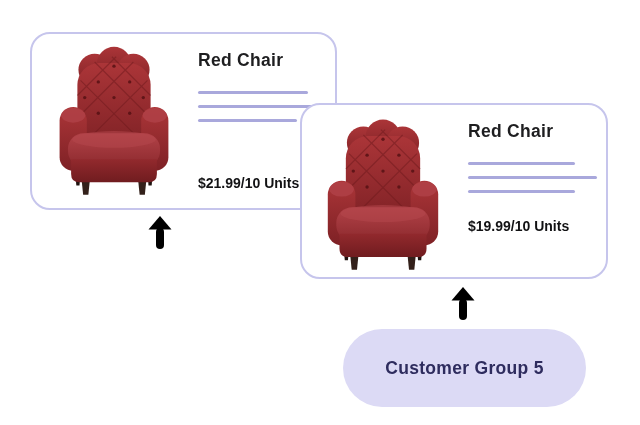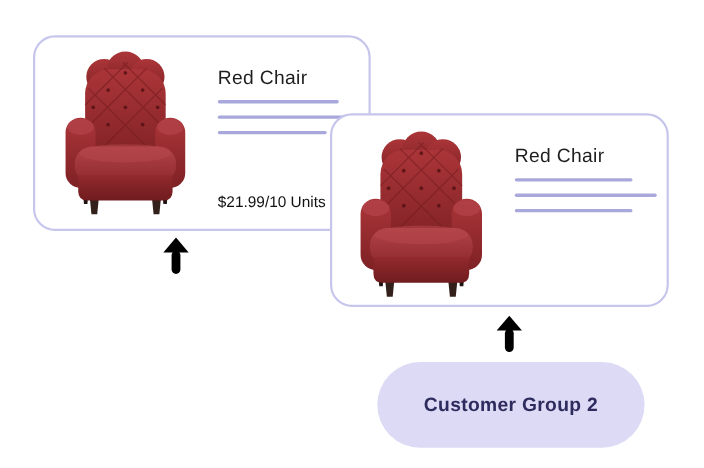--- a/index.html
+++ b/index.html
@@ -18,39 +18,40 @@
     border-radius:20px;
   }
   .card1 { left:30px;  top:32px;  width:307px; height:178px; z-index:1; }
   .card2 { left:300px; top:103px; width:308px; height:176px; z-index:2; }
 
   .chair { position:absolute; }
   .card1 .chair { left:14px; top:2px;  width:136px; height:162px; }
   .card2 .chair { left:12px; top:8px;  width:138px; height:160px; }
 
   .card-title {
-    position:absolute; left:166px; top:26px;
+    position:absolute; left:166px; top:16px;
     font-size:17.5px; letter-spacing:.3px;
     color:var(--title-text, #1e1e20);
+    font-weight:bold;
   }
   .lines { position:absolute; left:166px; top:57px; }
   .line {
     height:3px; border-radius:2px; margin-bottom:11px;
     background:var(--placeholder-line, #a9a8dc);
   }
   .card1 .line.l1 { width:110px; }
   .card1 .line.l2 { width:129px; }
   .card1 .line.l3 { width:99px;  }
   .card2 .line.l1 { width:107px; }
   .card2 .line.l2 { width:129px; }
   .card2 .line.l3 { width:107px; }
 
   .price {
     position:absolute; left:166px;
-    font-weight:normal; font-size:14px; line-height:19px;
+    font-weight:bold; font-size:14px; line-height:19px;
     color:var(--price-text, #121214);
     white-space:nowrap;
   }
   .card1 .price { top:140px; }
   .card2 .price { top:112px; }
 
   
   .up-arrow { position:absolute; width:24px; height:33px; }
   .arrow1 { left:148px; top:216px; }
   .arrow2 { left:451px; top:287px; }
@@ -156,31 +157,32 @@
     <svg class="chair">
         <use href="#armchair"></use>
       </svg>
     <div class="card-title">Red Chair</div>
     <div class="lines">
       <div class="line l1"></div>
       <div class="line l2"></div>
       <div class="line l3"></div>
     </div>
     <div class="price">
+      <div>$19.99/10 Units</div>
     </div>
   </div>
 
   <div class="up-arrow arrow1">
     <svg>
         <use href="#upArrow"></use>
       </svg>
   </div>
   <div class="up-arrow arrow2">
     <svg>
         <use href="#upArrow"></use>
       </svg>
   </div>
 
   <div class="pill pill2">
-    <span>Customer Group 2</span>
+    <span>Customer Group 5</span>
   </div>
 
 </div>
 
 </body></html>

